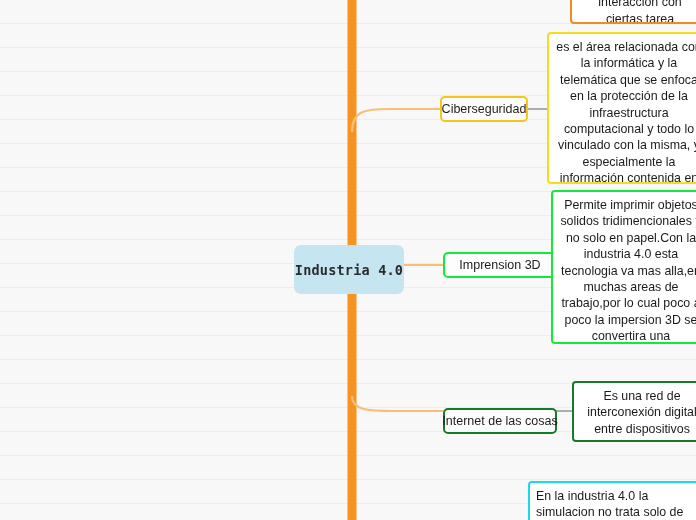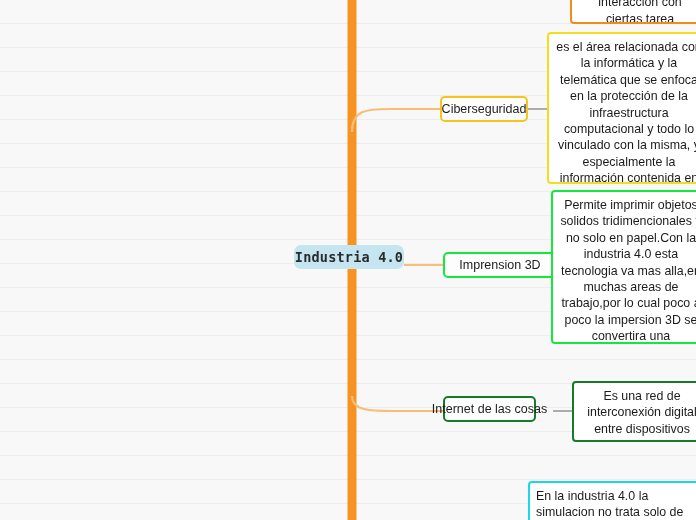--- a/index.html
+++ b/index.html
@@ -48,21 +48,21 @@
     display: flex;
     align-items: center;
     justify-content: center;
     text-align: center;
   }
 
   .root-node {
     left: 294px;
     top: 245px;
     width: 110px;
-    height: 24px;
+    height: 49px;
     background: #c5e5f1;
     border: none;
     border-radius: 7px;
     font-family: "DejaVu Sans Mono", monospace;
     font-weight: bold;
     font-size: 13.5px;
     color: #2b2b2b;
     letter-spacing: 0.2px;
   }
 
@@ -87,22 +87,22 @@
 
   #node-impresion3d {
     left: 443px;
     top: 252px;
     width: 114px;
     border-color: #14e83a;
   }
 
   #node-iot {
     left: 443px;
-    top: 396px;
-    width: 93px;
+    top: 408px;
+    width: 114px;
     border-color: #177a2a;
   }
 
   
   .note {
     position: absolute;
     box-sizing: border-box;
     background: #ffffff;
     border-width: 2px;
     border-style: solid;

